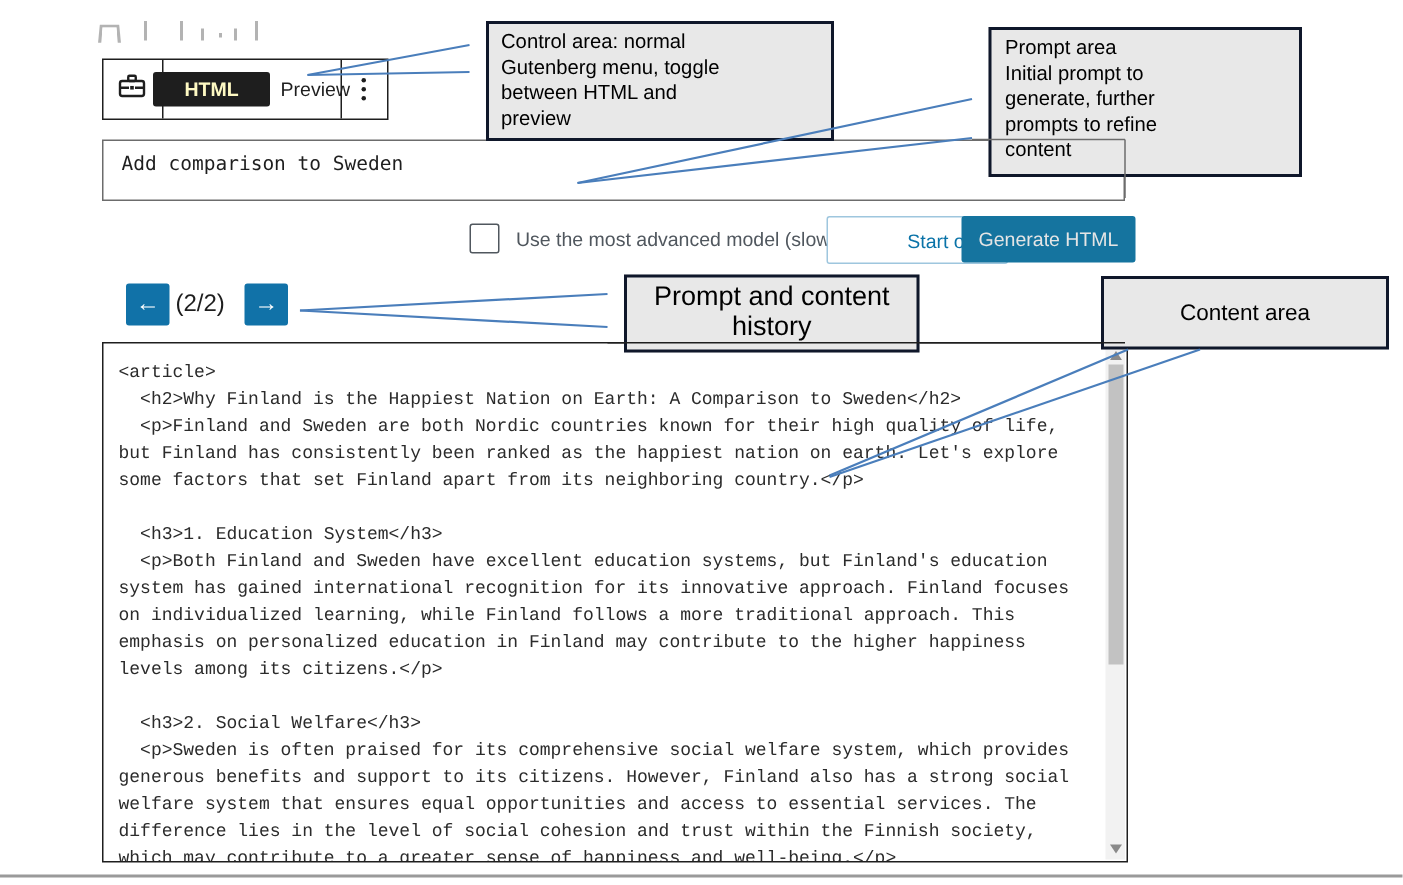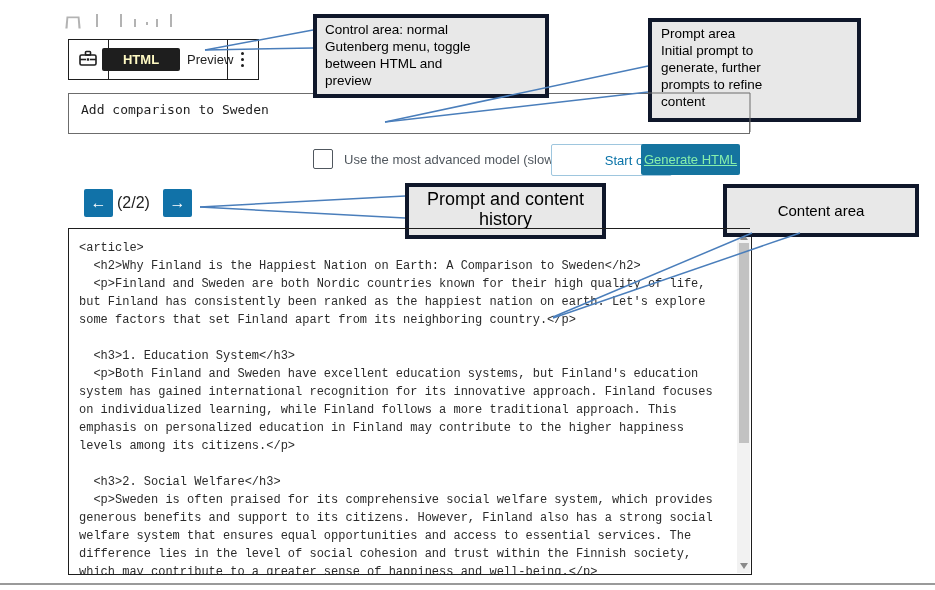--- a/index.html
+++ b/index.html
@@ -31,23 +31,23 @@
   .prompt-text{position:absolute;left:12px;top:8px;
                font-family:"DejaVu Sans Mono",monospace;font-size:13px;color:#1e1e1e;}
 
   
   .checkbox{left:313px;top:149px;width:18px;height:18px;border:1.5px solid #50575e;
             border-radius:2px;background:#fff;cursor:pointer;}
   .chk-label{left:344px;top:152px;font-size:13px;color:#50575e;}
   .btn-secondary{left:551px;top:144px;width:76px;height:30px;background:#fff;
                  border:1px solid #9ec6de;border-radius:2px;color:#0a73a8;font-size:13px;
                  display:flex;align-items:center;justify-content:center;cursor:pointer;padding-left:43px;}
-  .btn-primary{left:641px;top:144px;width:99px;height:31px;background:#15749f;
-               border:none;border-radius:2px;color:#86efac;font-size:13px;
-               display:flex;align-items:center;justify-content:center;cursor:pointer;text-decoration:underline;}
+  .btn-primary{left:641px;top:144px;width:116px;height:31px;background:#15749f;
+               border:none;border-radius:2px;color:#e5e5e5;font-size:13px;
+               display:flex;align-items:center;justify-content:center;cursor:pointer;}
 
   
   .nav-btn{width:29px;height:28px;background:#1172a8;border-radius:2px;color:#fff;
            font-size:16px;display:flex;align-items:center;justify-content:center;cursor:pointer;}
   .nav-prev{left:84px;top:189px;}
   .nav-next{left:163px;top:189px;}
   .nav-count{left:117px;top:194px;font-size:16px;color:#1e1e1e;}
 
   
   .content-box{left:68px;top:228px;width:682px;height:345px;border:1px solid #1e1e1e;
@@ -59,21 +59,21 @@
   .scrollbar{position:absolute;right:1px;top:1px;width:13px;height:343px;
              background:#f2f2f2;cursor:pointer;}
   .scroll-thumb{position:absolute;left:1.5px;top:13px;width:10px;height:200px;
                 background:#c2c2c2;cursor:grab;}
   .scroll-arrow{position:absolute;left:3px;width:0;height:0;
                 border-left:4px solid transparent;border-right:4px solid transparent;}
   .scroll-up{top:4px;border-bottom:6px solid #8a8a8a;}
   .scroll-down{bottom:4px;border-top:6px solid #8a8a8a;}
 
   
-  .callout{background:#e8e8e8;border:4px solid #0f172a;color:#000;z-index:40;}
+  .callout{background:#e8e8e8;border:2px solid #0f172a;color:#000;z-index:40;margin-left:11px;}
   .callout .ln{font-size:13.5px;line-height:17px;white-space:nowrap;}
   .co-control{left:313px;top:14px;width:212px;height:70px;padding:3px 8px;}
   .co-prompt{left:648px;top:18px;width:187px;height:90px;padding:3px 9px;}
   .co-history{left:405px;top:183px;width:193px;height:44px;padding:2px 0;text-align:center;}
   .co-history .ln{font-size:18px;line-height:20px;}
   .co-content{left:723px;top:184px;width:188px;height:45px;display:flex;
               align-items:center;justify-content:center;}
   .co-content .ln{font-size:15px;}
 
   .overlay{position:absolute;left:0;top:0;z-index:50;pointer-events:none;}

